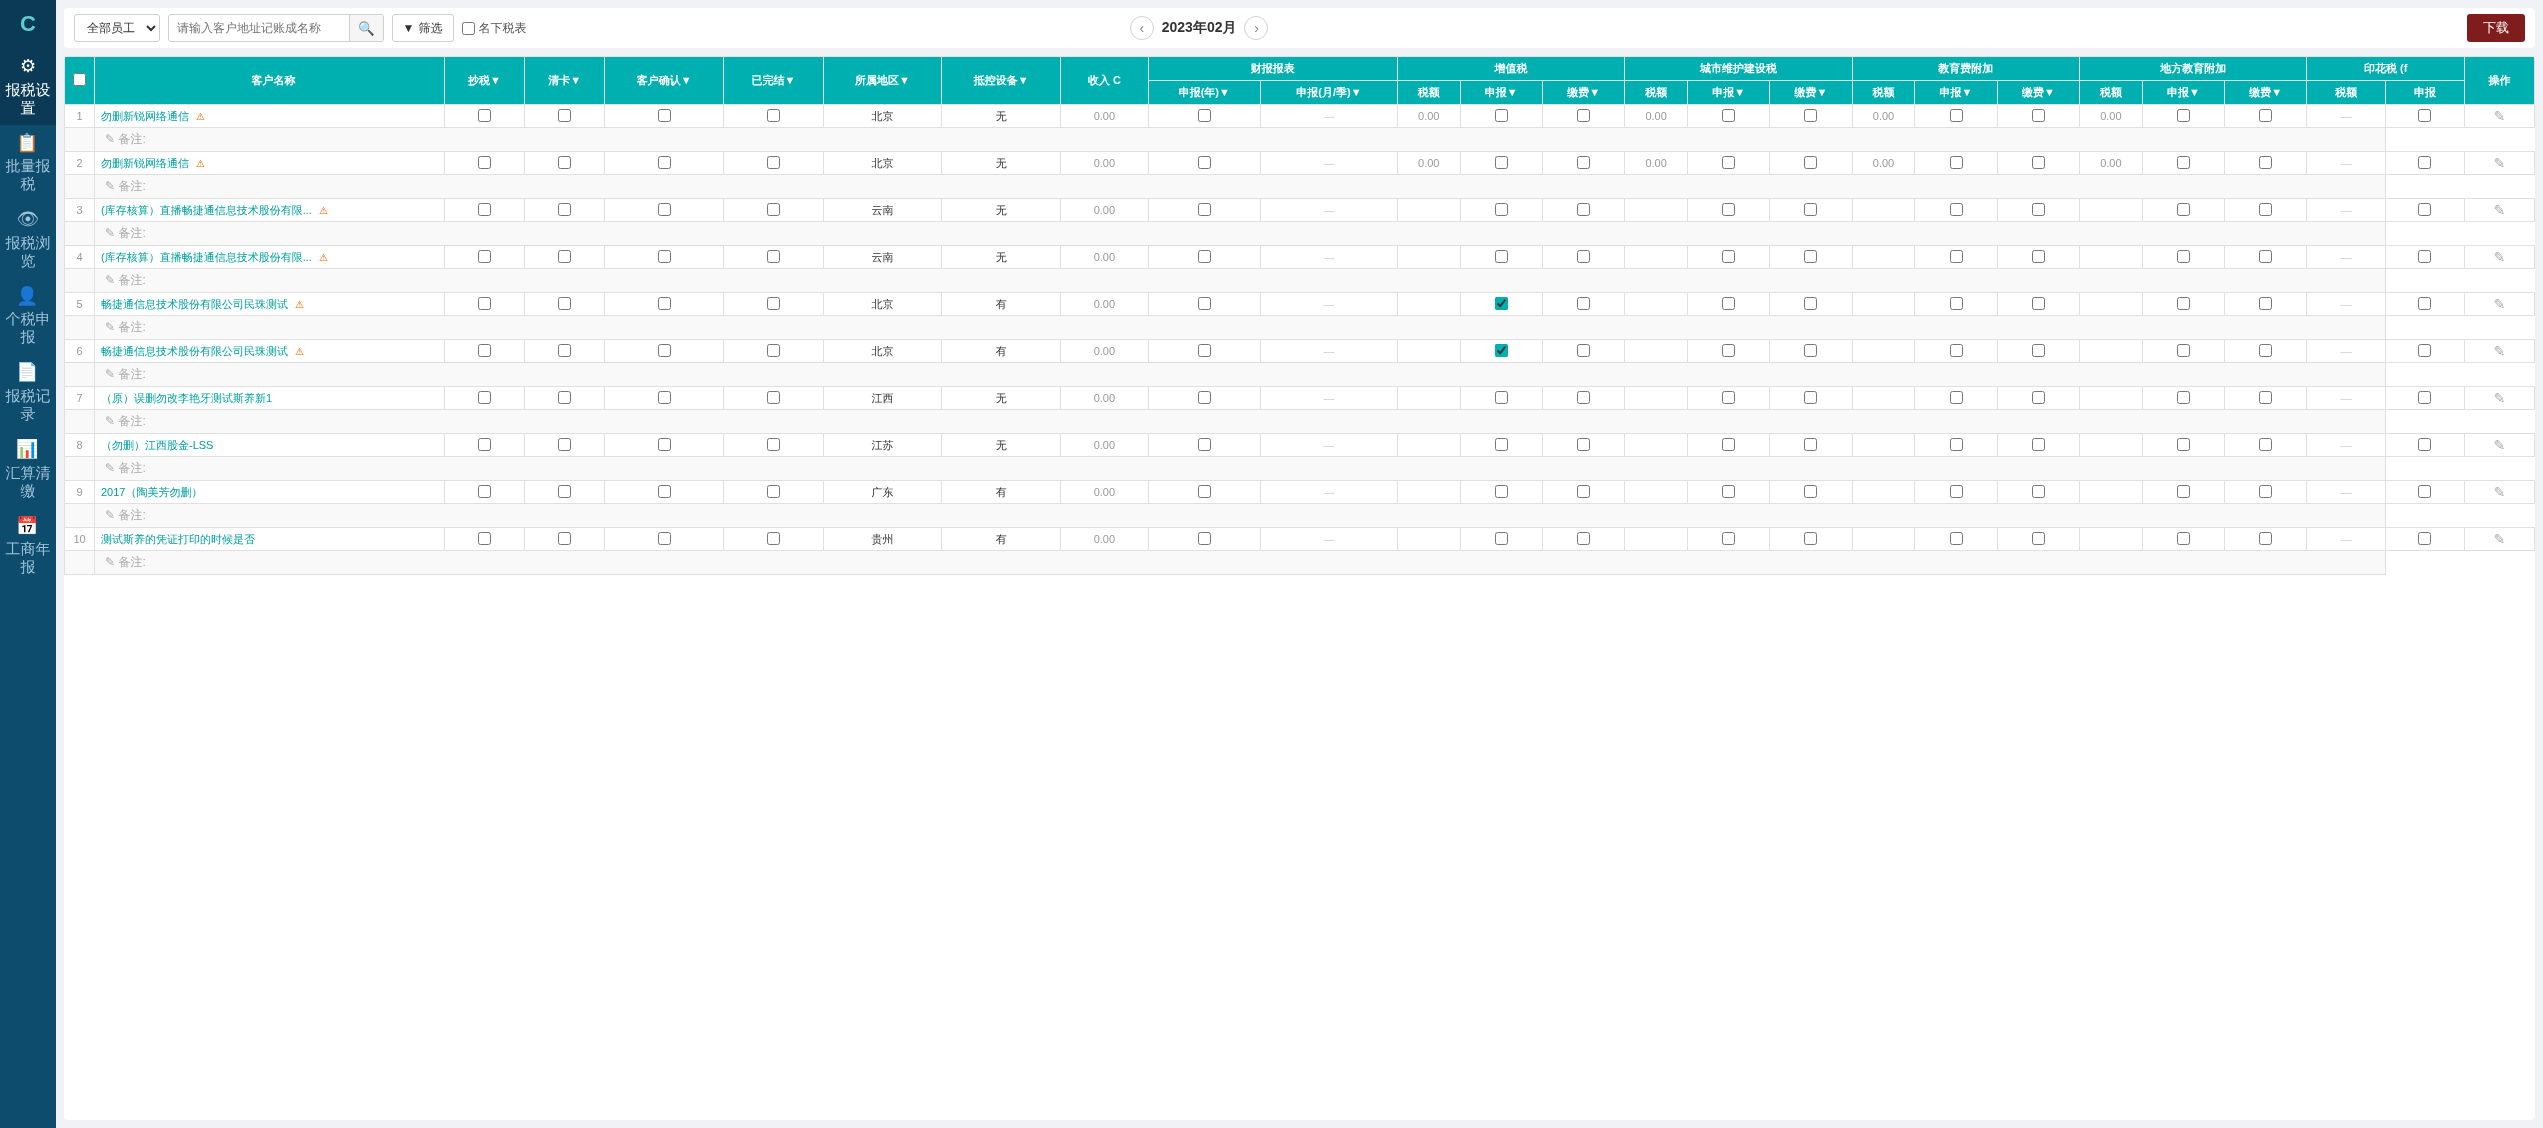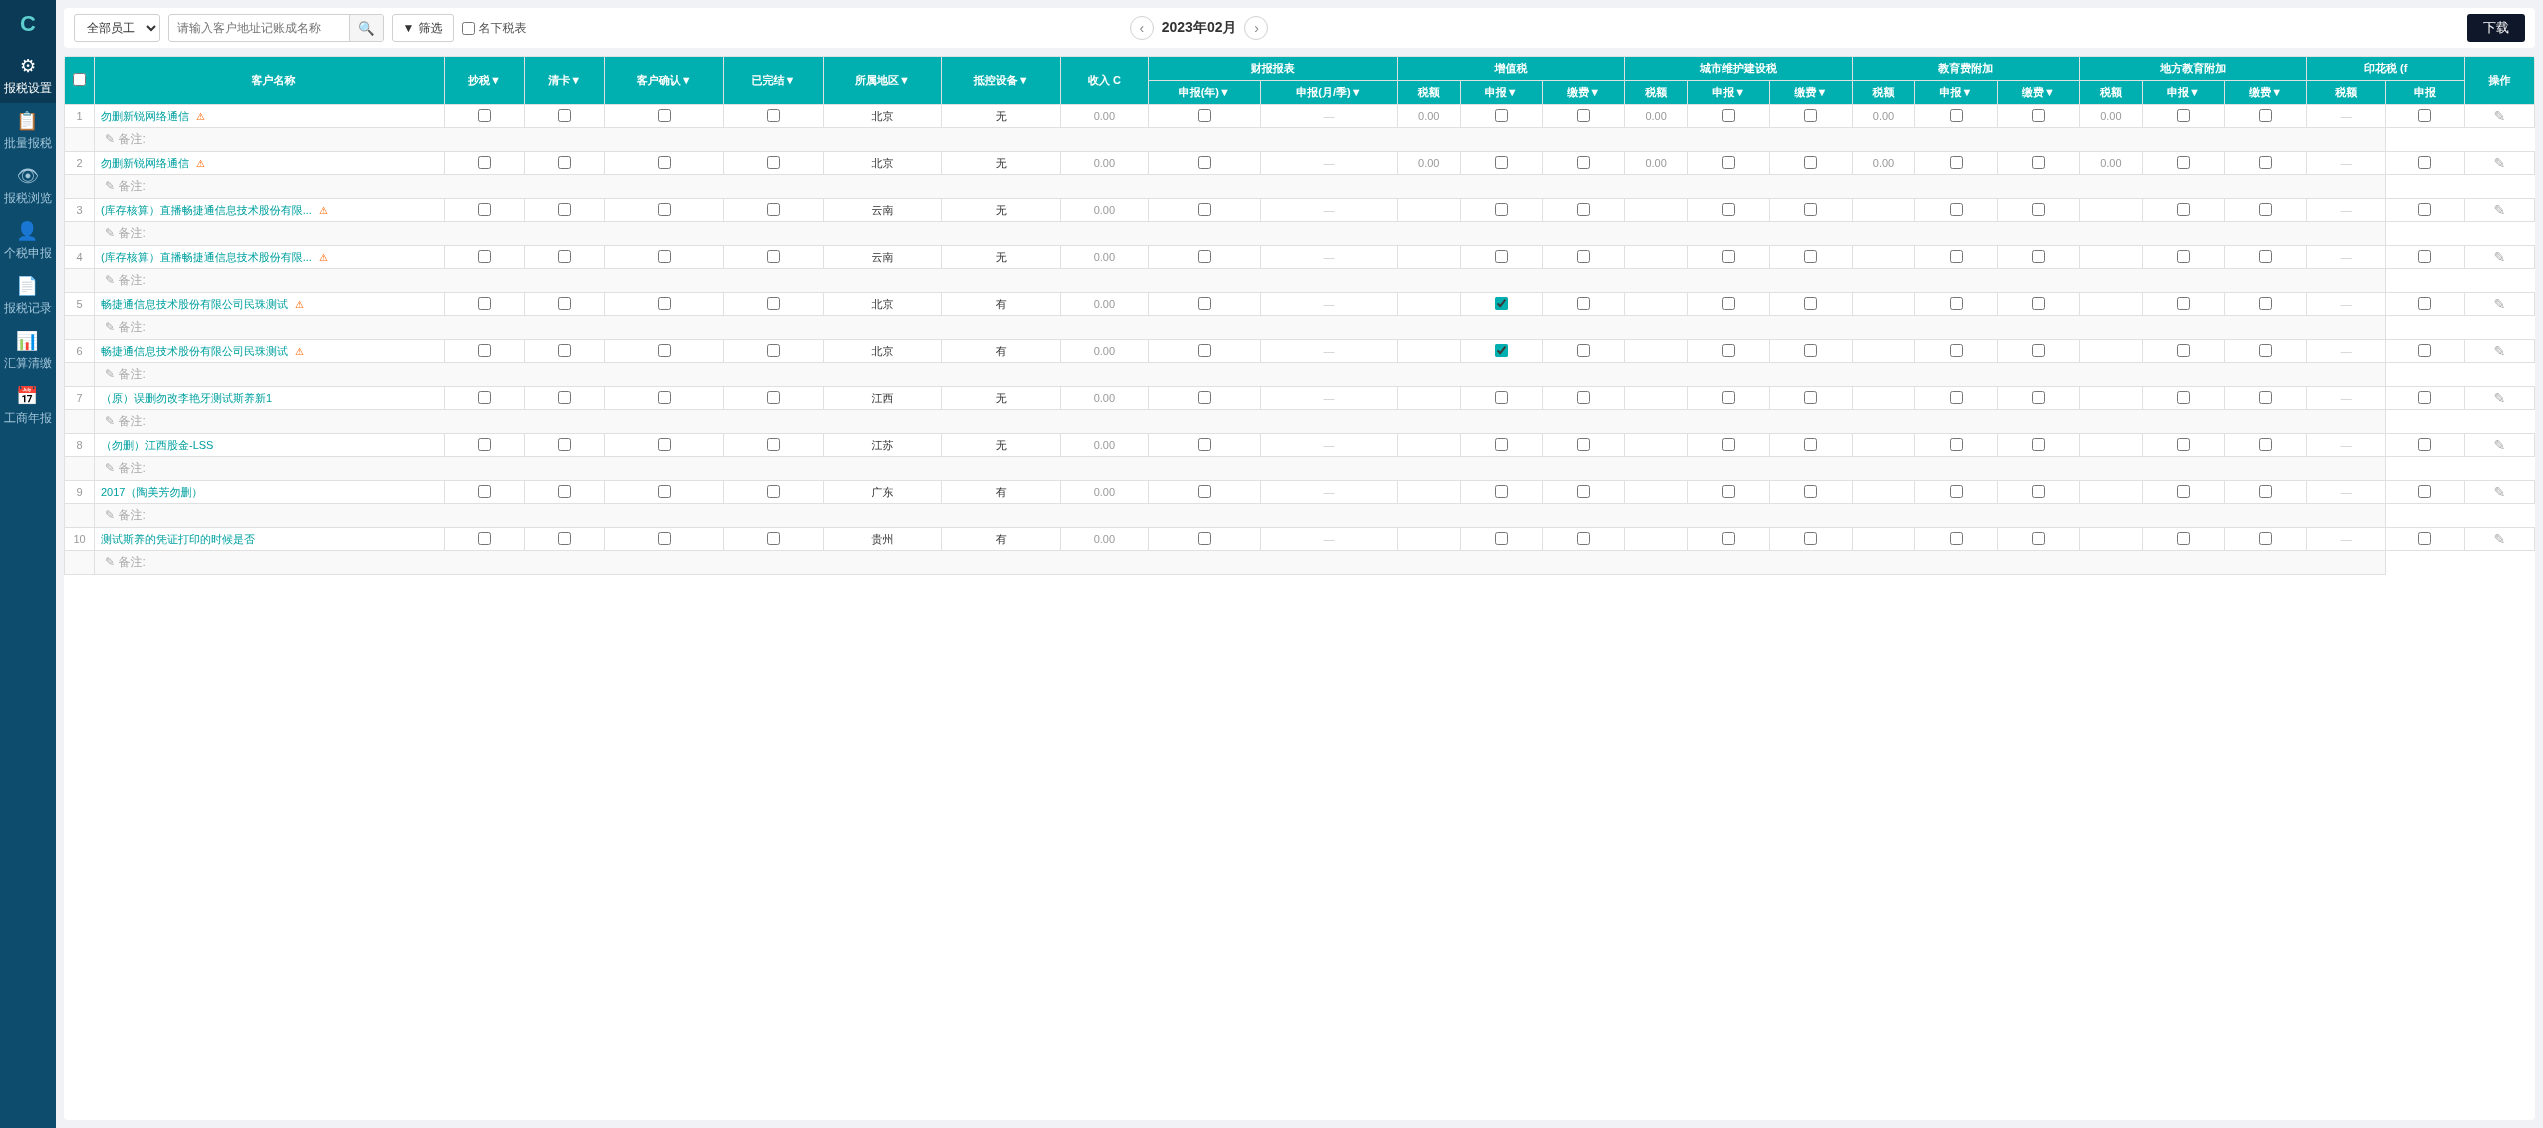--- a/index.html
+++ b/index.html
@@ -4,21 +4,21 @@
   <style>
     * { box-sizing: border-box; margin: 0; padding: 0; }
     body { font-family: 'Microsoft YaHei', Arial, sans-serif; font-size: 12px; background: #f0f2f5; color: #333; display: flex; height: 100vh; overflow: hidden; }
 
     
     .sidebar { width: 56px; background: #0e4c6e; display: flex; flex-direction: column; align-items: center; padding-top: 0; flex-shrink: 0; }
     .sidebar-logo { width: 56px; height: 48px; background: #0a3a55; display: flex; align-items: center; justify-content: center; color: #5ecfcf; font-size: 20px; font-weight: bold; }
     .sidebar-item { width: 56px; padding: 8px 4px; display: flex; flex-direction: column; align-items: center; cursor: pointer; color: #a0c4d8; font-size: 10px; gap: 3px; }
     .sidebar-item:hover, .sidebar-item.active { color: #fff; background: #0a3a55; }
     .sidebar-item .icon { font-size: 18px; }
-    .sidebar-item span { font-size: 12px; text-align: center; line-height: 1.2; }
+    .sidebar-item span { font-size: 15px; text-align: center; line-height: 1.2; }
 
     
     .main { flex: 1; display: flex; flex-direction: column; overflow: hidden; }
 
     
     .topnav { height: 40px; background: #fff; display: flex; align-items: center; padding: 0 12px; border-bottom: 1px solid #e0e0e0; gap: 4px; flex-shrink: 0; }
     .topnav-item { padding: 4px 10px; cursor: pointer; color: #555; font-size: 13px; border-radius: 3px; }
     .topnav-item.active { color: #fff; background: #00b0b0; border-radius: 3px; }
     .topnav-right { margin-left: auto; display: flex; align-items: center; gap: 8px; font-size: 12px; color: #555; }
     .topnav-right span { cursor: pointer; }
@@ -30,21 +30,21 @@
     .toolbar { display: flex; align-items: center; gap: 8px; background: #fff; padding: 6px 10px; border-radius: 4px; flex-shrink: 0; }
     .toolbar-select { border: 1px solid #d0d0d0; border-radius: 3px; padding: 3px 8px; font-size: 12px; background: #fff; color: #333; cursor: pointer; height: 28px; }
     .toolbar-input-wrap { display: flex; align-items: center; border: 1px solid #d0d0d0; border-radius: 3px; overflow: hidden; height: 28px; }
     .toolbar-input { border: none; outline: none; padding: 3px 8px; font-size: 12px; width: 180px; }
     .toolbar-search-btn { background: #f5f5f5; border: none; border-left: 1px solid #d0d0d0; padding: 0 8px; cursor: pointer; height: 28px; color: #888; }
     .filter-btn { border: 1px solid #d0d0d0; border-radius: 3px; padding: 3px 10px; font-size: 12px; background: #fff; cursor: pointer; height: 28px; color: #333; display: flex; align-items: center; gap: 4px; }
     .toolbar-label { font-size: 12px; color: #555; display: flex; align-items: center; gap: 4px; }
     .toolbar-center { margin: 0 auto; display: flex; align-items: center; gap: 8px; }
     .nav-arrow { width: 24px; height: 24px; border-radius: 50%; border: 1px solid #d0d0d0; background: #fff; cursor: pointer; display: flex; align-items: center; justify-content: center; color: #888; font-size: 14px; }
     .period-label { font-size: 14px; font-weight: bold; color: #333; }
-    .download-btn { margin-left: auto; background: #0f172a; color: #fff; border: none; border-radius: 3px; padding: 4px 16px; font-size: 13px; cursor: pointer; height: 28px; }
+    .download-btn { margin-left: auto; background: #7f1d1d; color: #fff; border: none; border-radius: 3px; padding: 4px 16px; font-size: 13px; cursor: pointer; height: 28px; }
 
     
     .table-wrap { flex: 1; overflow: auto; background: #fff; border-radius: 4px; }
     table { border-collapse: collapse; width: max-content; min-width: 100%; }
     th, td { border: 1px solid #e0e0e0; font-size: 11px; white-space: nowrap; }
     th { background: #00b0b0; color: #fff; text-align: center; padding: 4px 6px; position: sticky; top: 0; z-index: 2; }
     th.sub { background: #00b0b0; }
     td { padding: 3px 6px; text-align: center; color: #333; background: #fff; }
     td.left { text-align: left; }
     tr:nth-child(even) td { background: #fafafa; }

